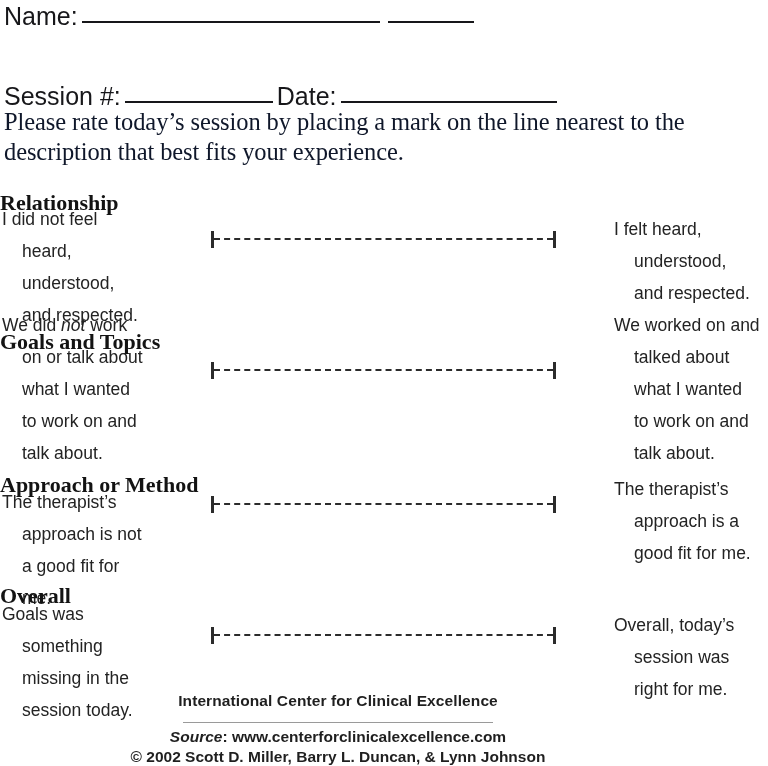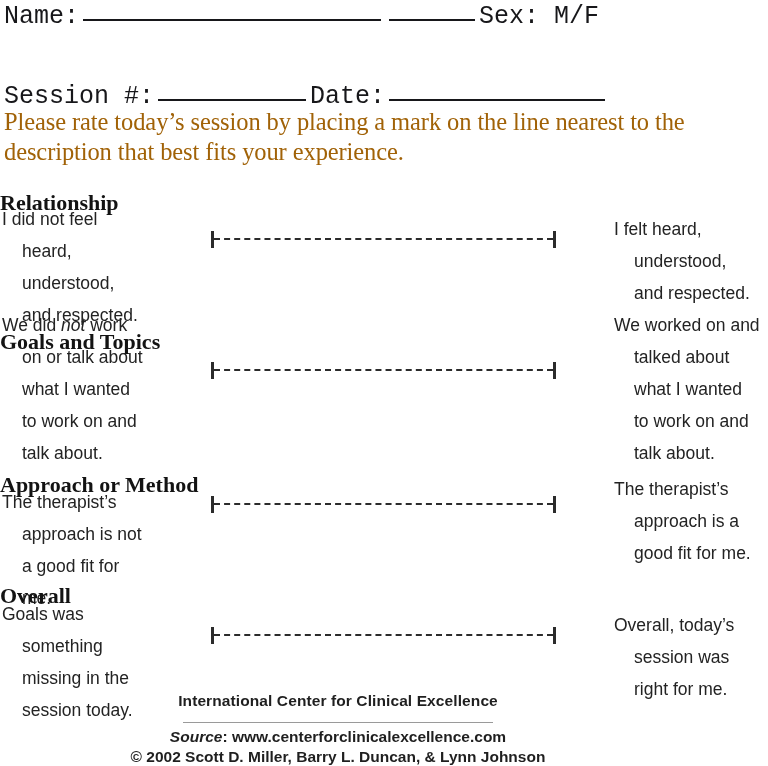--- a/index.html
+++ b/index.html
@@ -17,21 +17,21 @@
   }
 
   
   .hdr-row {
     position: absolute;
     left: 4px;
     right: 0;
     display: flex;
     align-items: baseline;
     white-space: nowrap;
-    font-family: Liberation Mono, monospace;
+    font-family: Liberation Sans, sans-serif;
     font-size: 25px;
     color: #17171a;
   }
   #hdr-row-1 { top: 2px; }
   #hdr-row-2 { top: 50px; margin-top: 32px; }
 
   .fld-label { }
   .fld-rule {
     display: inline-block;
     border-bottom: 2px solid #17171a;
@@ -47,21 +47,21 @@
 
   
   #instructions {
     position: absolute;
     left: 4px;
     top: 107px;
     width: 762px;
     font-family: "Liberation Serif", serif;
     font-size: 24.5px;
     line-height: 30px;
-    color: #a16207;
+    color: #0f172a;
     letter-spacing: -0.1px;
   }
 
   
   .section {
     position: absolute;
     left: 0;
     width: 768px;
     height: 0;
   }
@@ -142,21 +142,20 @@
     margin-top: 2px;
   }
 </style>
 </head>
 <body>
 
 <div class="hdr-row" id="hdr-row-1">
   <span class="fld-label">Name:</span>
   <span class="fld-rule rule-name"></span>
   <span class="fld-rule rule-age"></span>
-  <span class="fld-label">Sex: M/F</span>
 </div>
 
 <div class="hdr-row" id="hdr-row-2">
   <span class="fld-label">Session #:</span>
   <span class="fld-rule rule-session"></span>
   <span class="fld-label">Date:</span>
   <span class="fld-rule rule-date"></span>
 </div>
 
 <div id="instructions">Please rate today’s session by placing a mark on the line nearest to the description that best fits your experience.</div>

